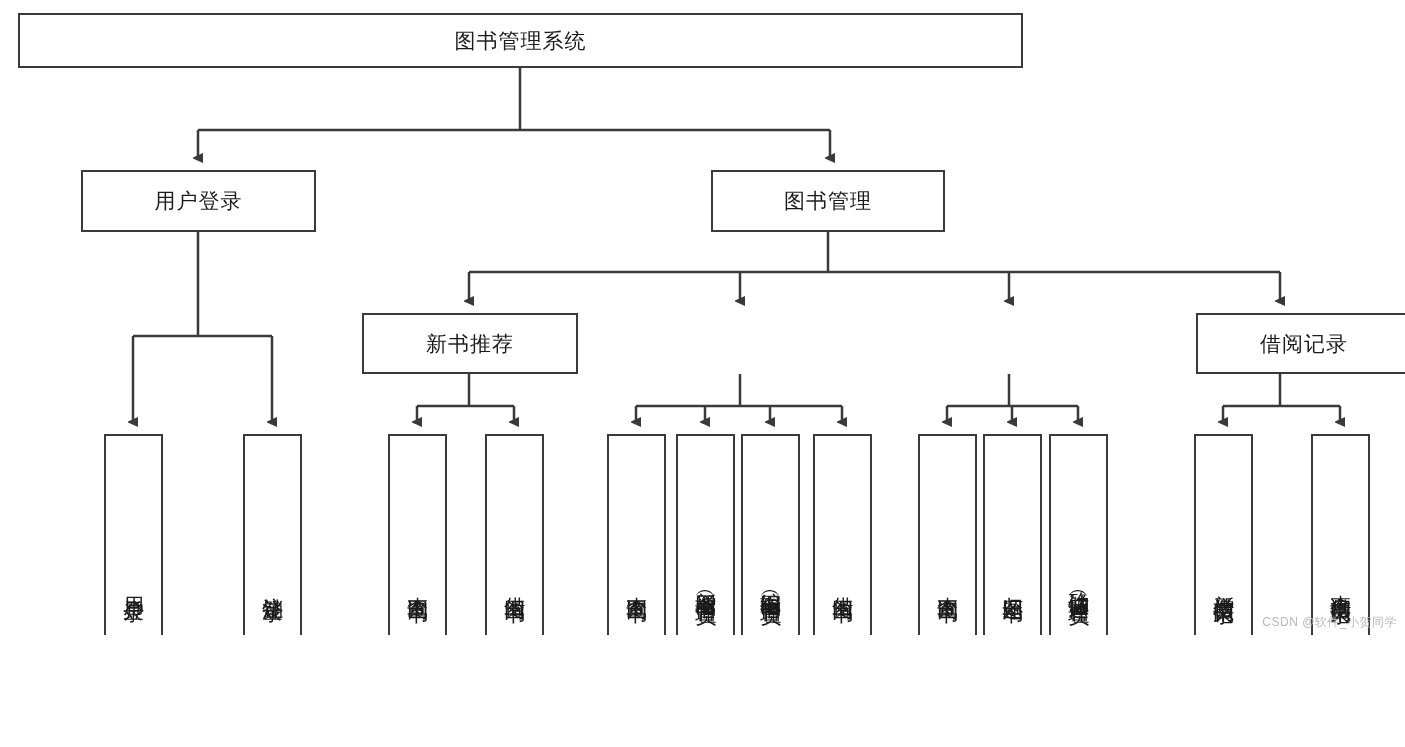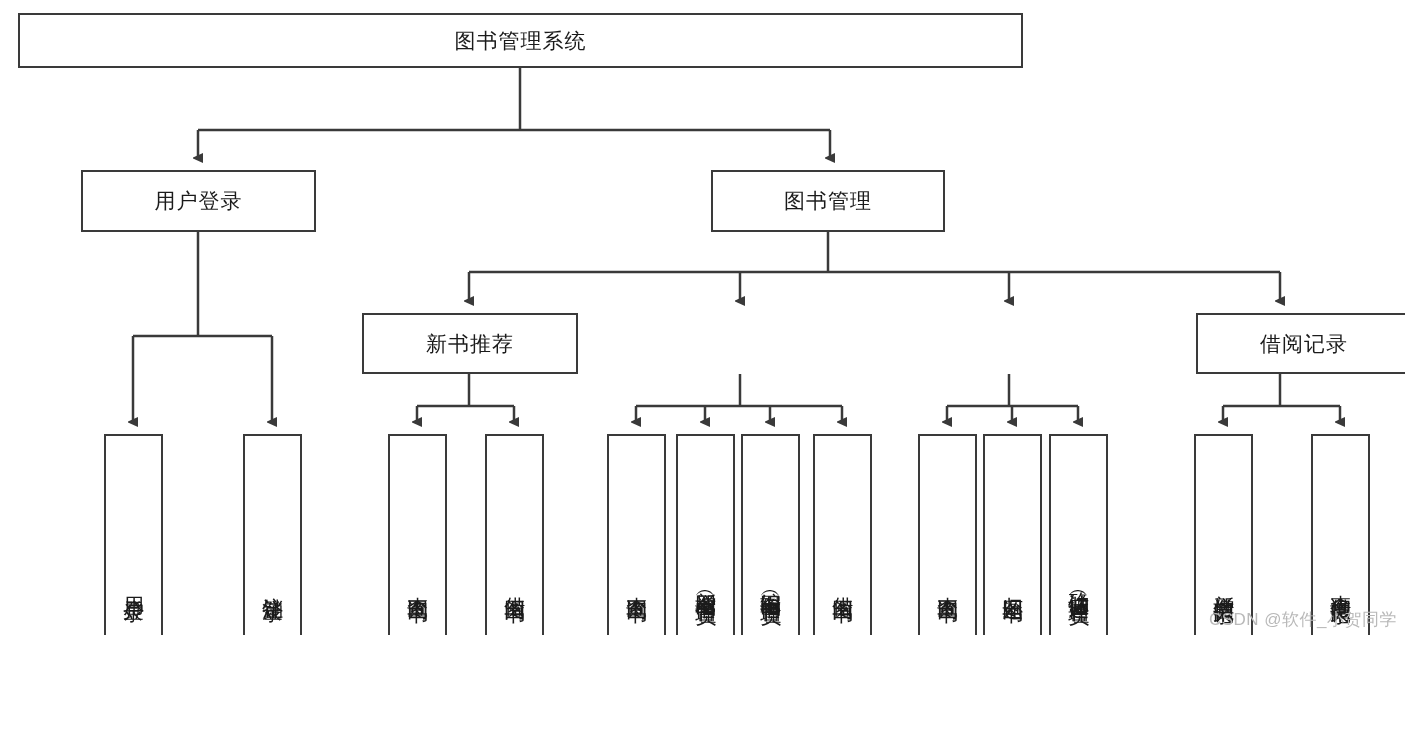--- a/index.html
+++ b/index.html
@@ -53,21 +53,21 @@
   .node.vert .label {
     writing-mode: vertical-rl;
     text-orientation: upright;
     text-align: center;
     display: block;
   }
   .watermark {
     position: absolute;
     right: 8px;
     bottom: 4px;
-    font-size: 17px;
+    font-size: 12px;
     color: #b9b9b9;
     letter-spacing: 0.5px;
     z-index: 3;
     white-space: nowrap;
   }
 </style>
 </head>
 <body>
 
 <div id="canvas">

